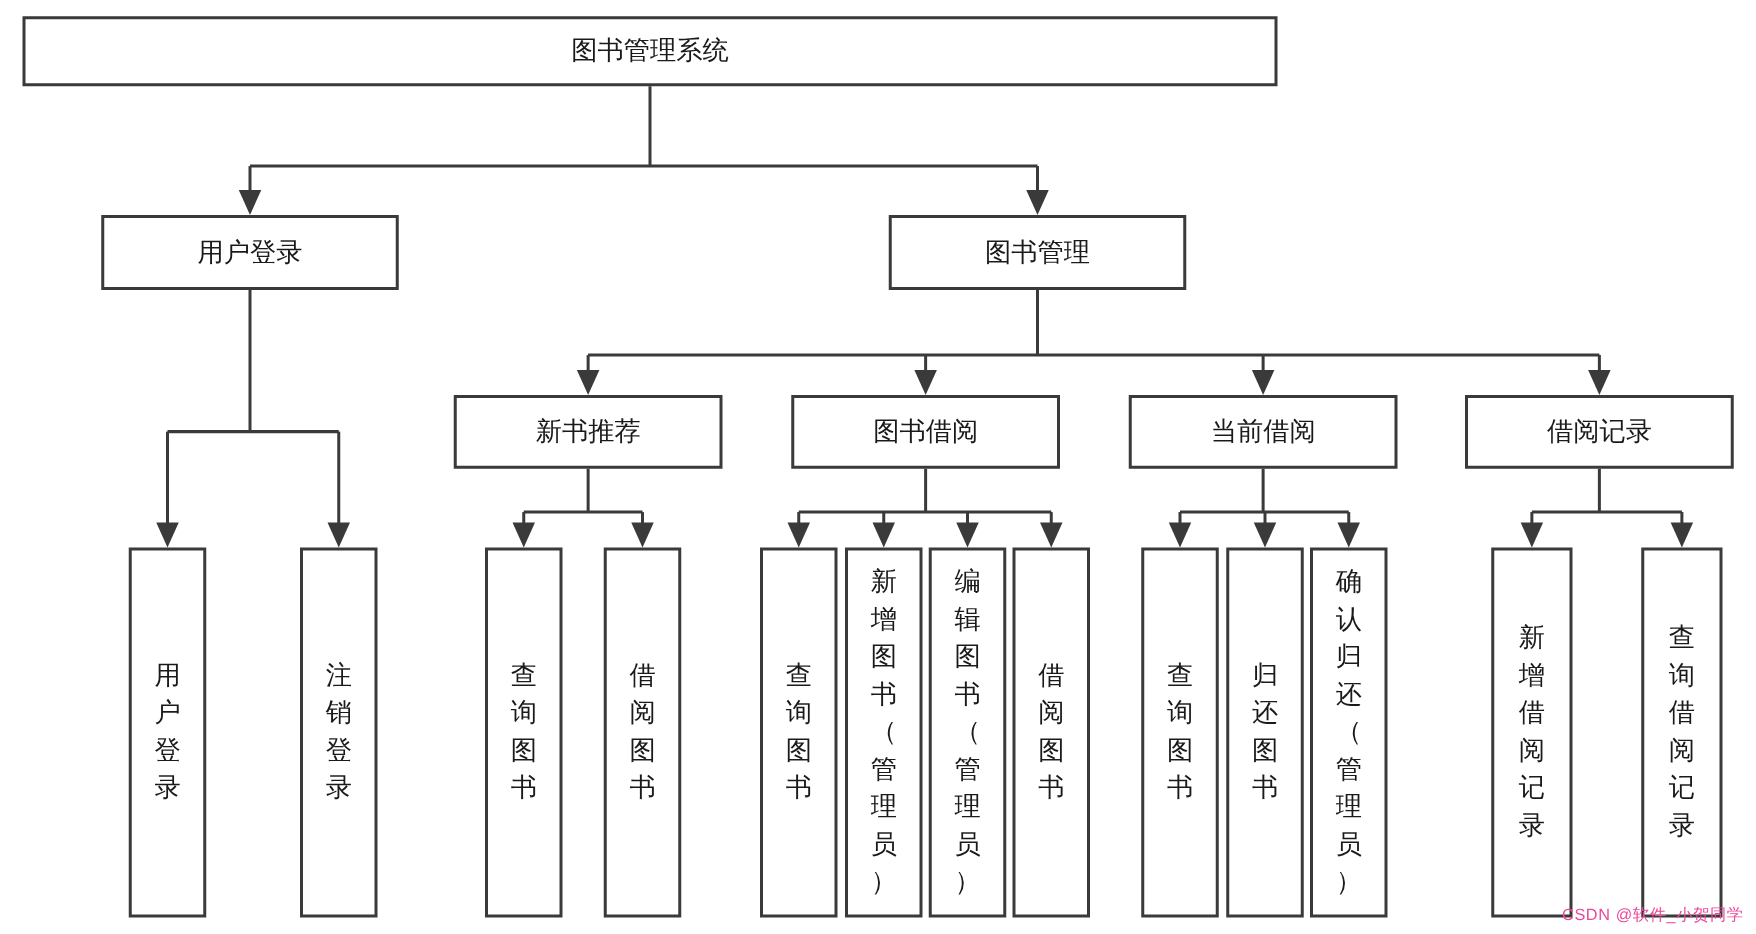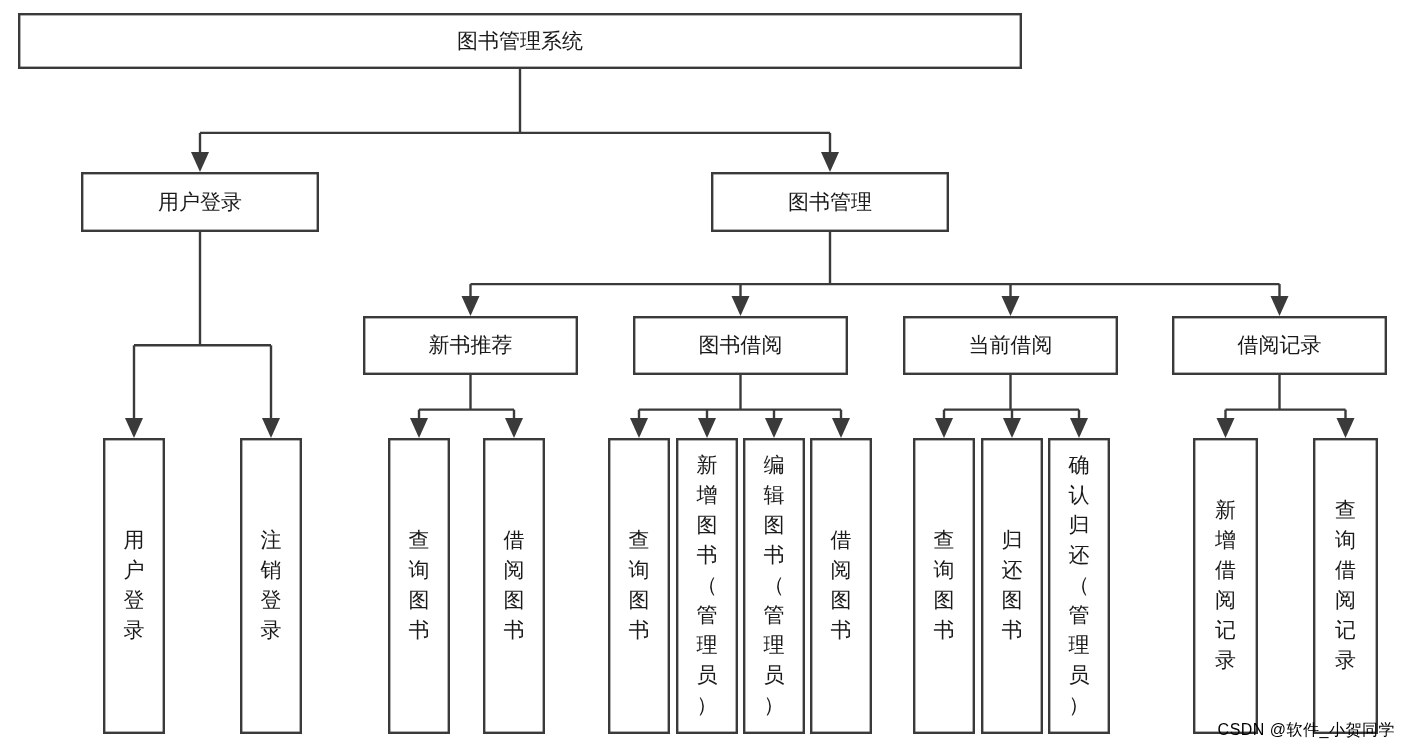--- a/index.html
+++ b/index.html
@@ -55,22 +55,22 @@
     fill: #1a1a1a;
     text-anchor: middle;
     dominant-baseline: middle;
     white-space: pre;
   }
   .watermark {
     position: absolute;
     right: 10px;
     bottom: 6px;
     font-family: "Liberation Sans", "DejaVu Sans", sans-serif;
-    font-size: 16px;
-    color: #000000;
+    font-size: 13px;
+    color: #ec4899;
     letter-spacing: 0.5px;
     user-select: none;
     white-space: nowrap;
   }
 </style>
 </head>
 <body>
 
 <div id="diagram-root">
   <svg class="flow" viewBox="0 0 1405 747">

